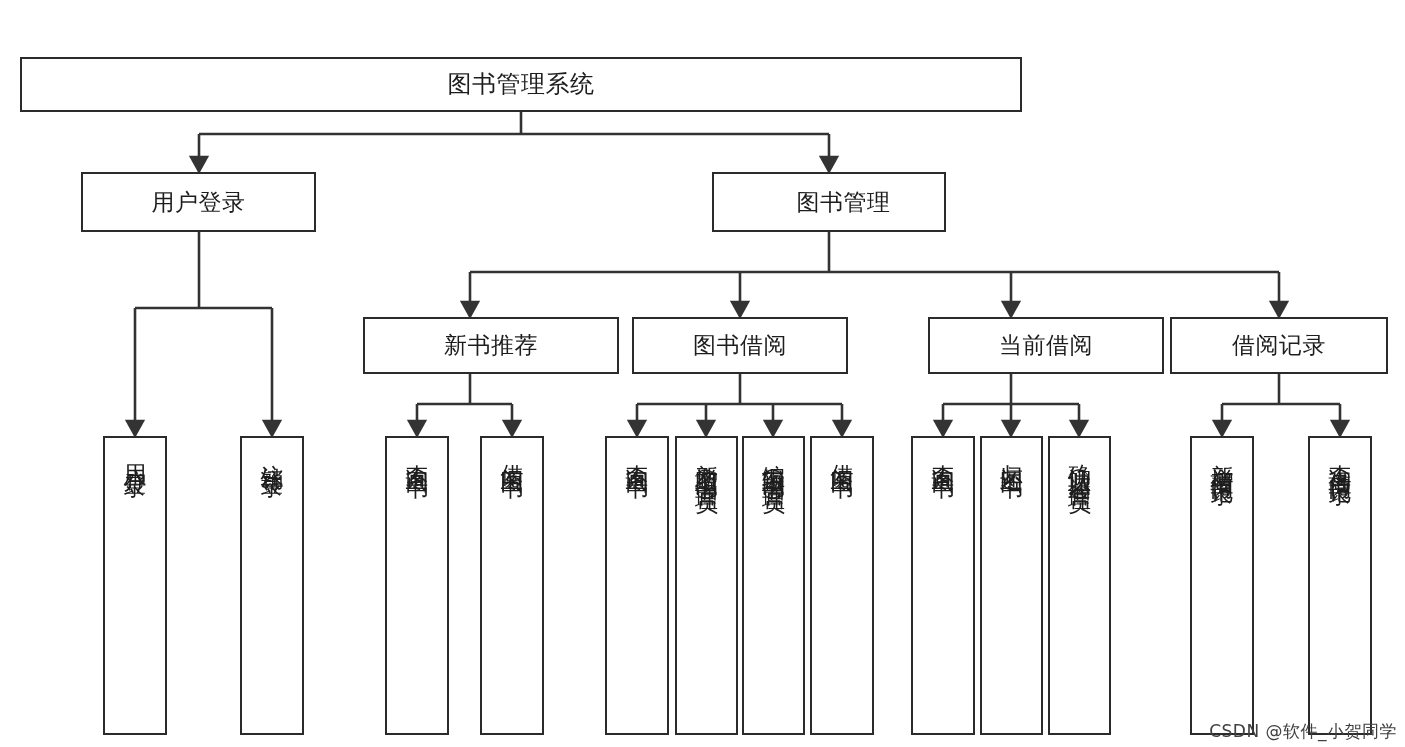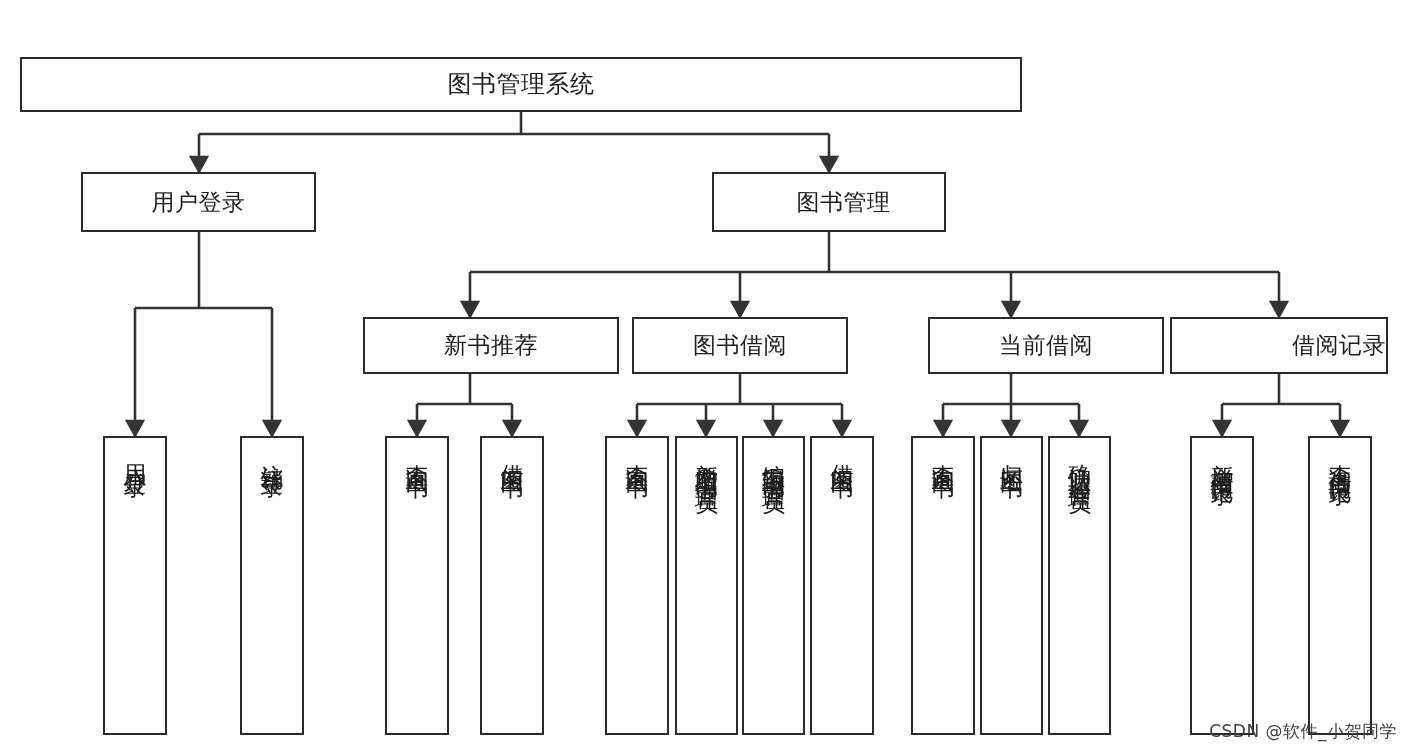--- a/index.html
+++ b/index.html
@@ -144,21 +144,21 @@
 
   <div class="node horiz" style="left:363px; top:317px; width:256px; height:57px;">
     <span class="node-label">新书推荐</span>
   </div>
   <div class="node horiz" style="left:632px; top:317px; width:216px; height:57px;">
     <span class="node-label">图书借阅</span>
   </div>
   <div class="node horiz" style="left:902px; top:317px; width:236px; height:57px;margin-left:26px;">
     <span class="node-label">当前借阅</span>
   </div>
-  <div class="node horiz" style="left:1170px; top:317px; width:218px; height:57px;justify-content:flex-end;">
+  <div class="node horiz" style="left:1170px; top:317px; width:218px; height:57px;">
     <span class="node-label">借阅记录</span>
   </div>
 
   <div class="node vert" style="left:103px; top:436px; width:64px; height:299px;">
     <span class="node-label">用户登录</span>
   </div>
   <div class="node vert" style="left:240px; top:436px; width:64px; height:299px;">
     <span class="node-label">注销登录</span>
   </div>
 

